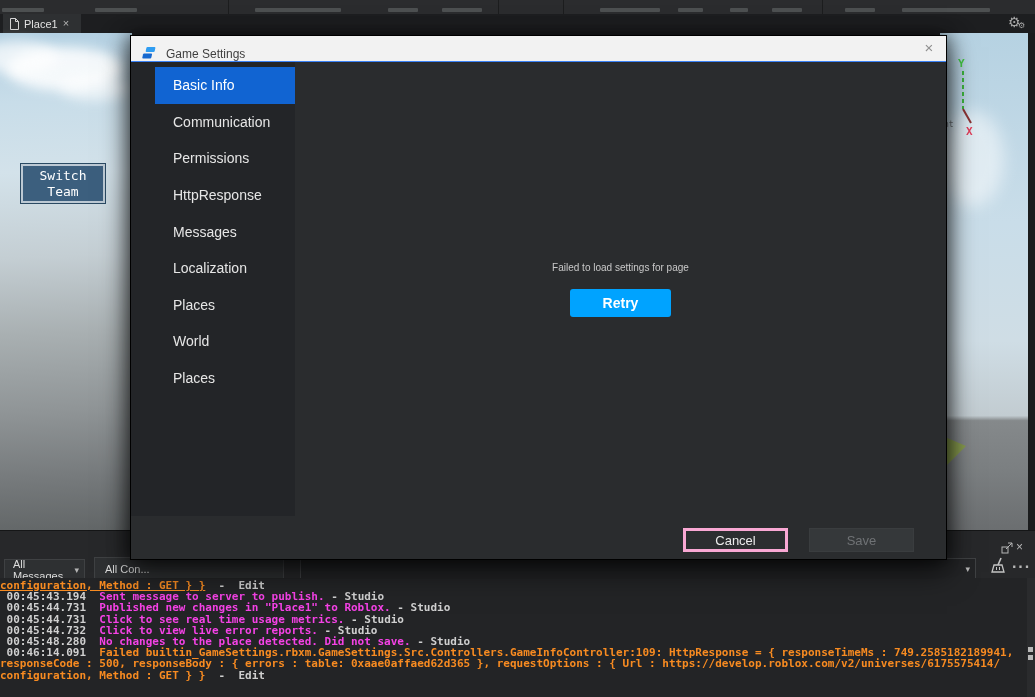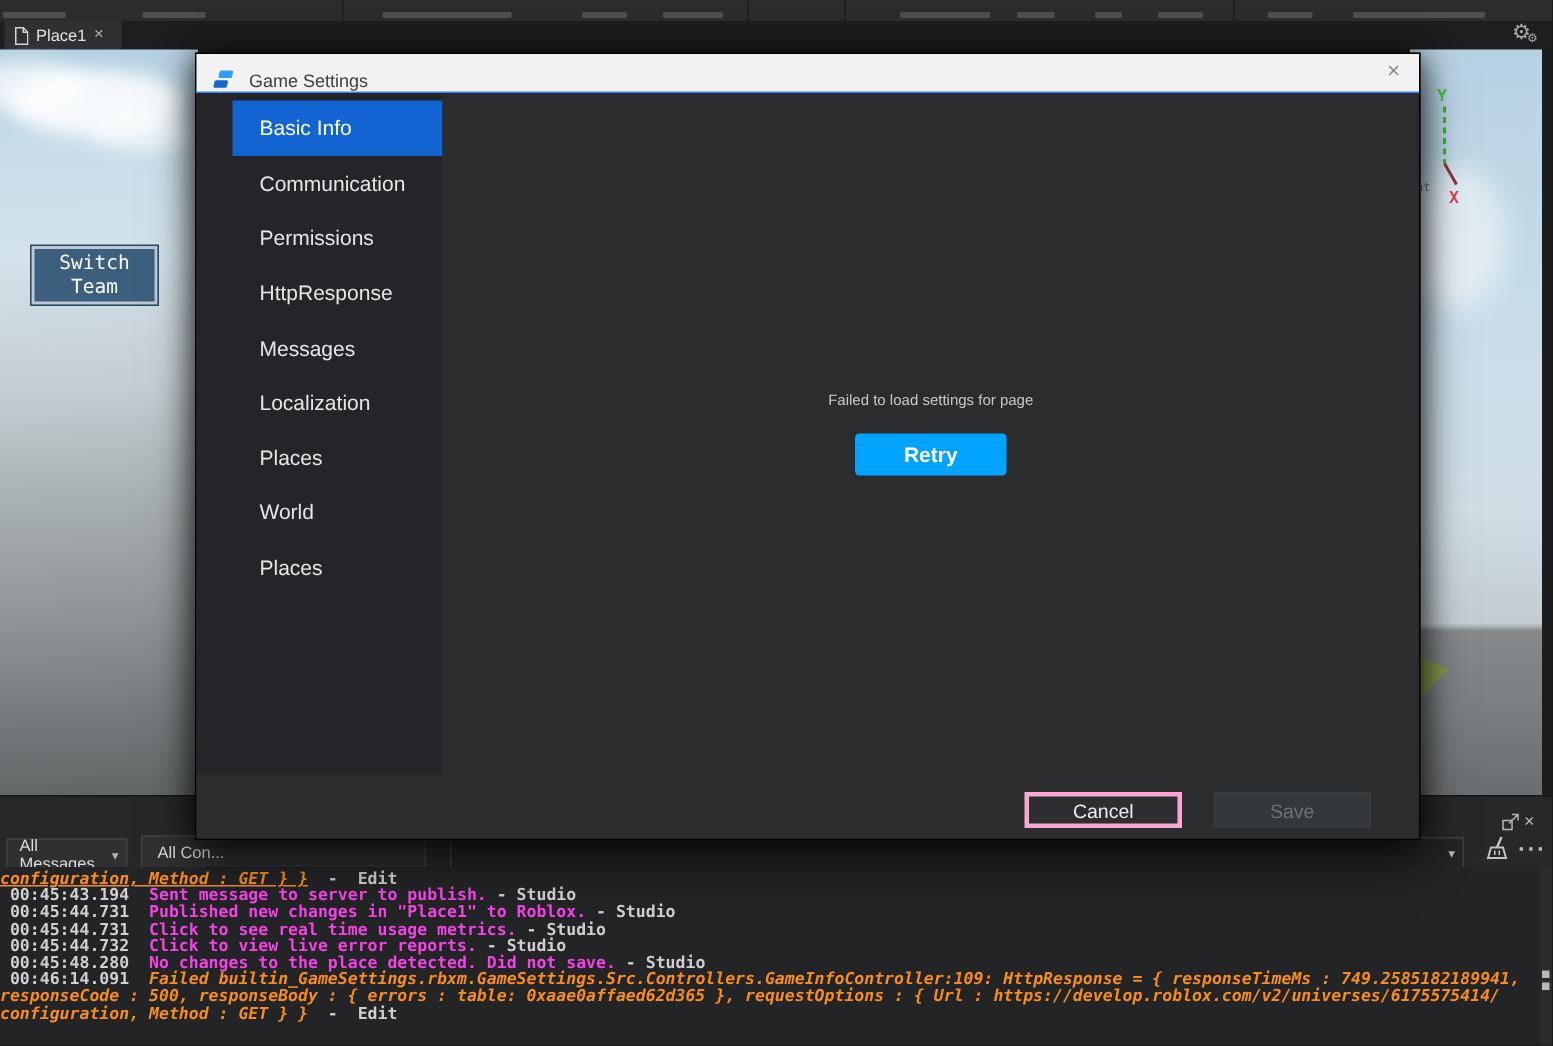--- a/index.html
+++ b/index.html
@@ -43,21 +43,21 @@
   .out-icon{position:absolute;color:#b6b6b6;}
   .dropdown{position:absolute;background:#2e3032;border:1px solid #3f4143;box-sizing:border-box;
             display:flex;align-items:center;font-size:11px;color:#dcdcdc;}
   .dropdown .chev{margin-left:auto;color:#b5b5b5;font-size:9px;padding-right:5px;}
   .log{left:0;top:578px;width:1027px;height:119px;background:#232426;overflow:hidden;
        font-family:"DejaVu Sans Mono",monospace;font-size:11px;font-weight:bold;
        line-height:11.2px;white-space:pre;padding-top:2px;box-sizing:border-box;}
   .log .t{color:#d0d0d0;}
   .log .sfx{color:#cfcfcf;font-weight:bold;}
   .log .magenta{color:#f542e6;}
-  .log .orange{color:#f88b21;font-style:italic;}
+  .log .orange{color:#f88b21;}
   .log .u{text-decoration:underline;}
   .scrollbar{left:1027px;top:578px;width:8px;height:119px;background:#2a2b2d;}
   .sb-mark{position:absolute;left:1px;width:5px;height:5px;background:#b8b8b8;}
 
   
   .dialog{left:130px;top:35px;width:817px;height:525px;background:#2a2c2e;border:1px solid #000;
     box-sizing:border-box;z-index:10;
     box-shadow:0 12px 28px rgba(0,0,0,.6),-5px 0 16px rgba(0,0,0,.35),5px 0 16px rgba(0,0,0,.35);}
   .dlg-title{position:absolute;left:0;top:0;right:0;height:26px;background:#f2f2f2;
     border-bottom:1px solid #3b82f6;display:flex;align-items:flex-end;box-sizing:border-box;}

